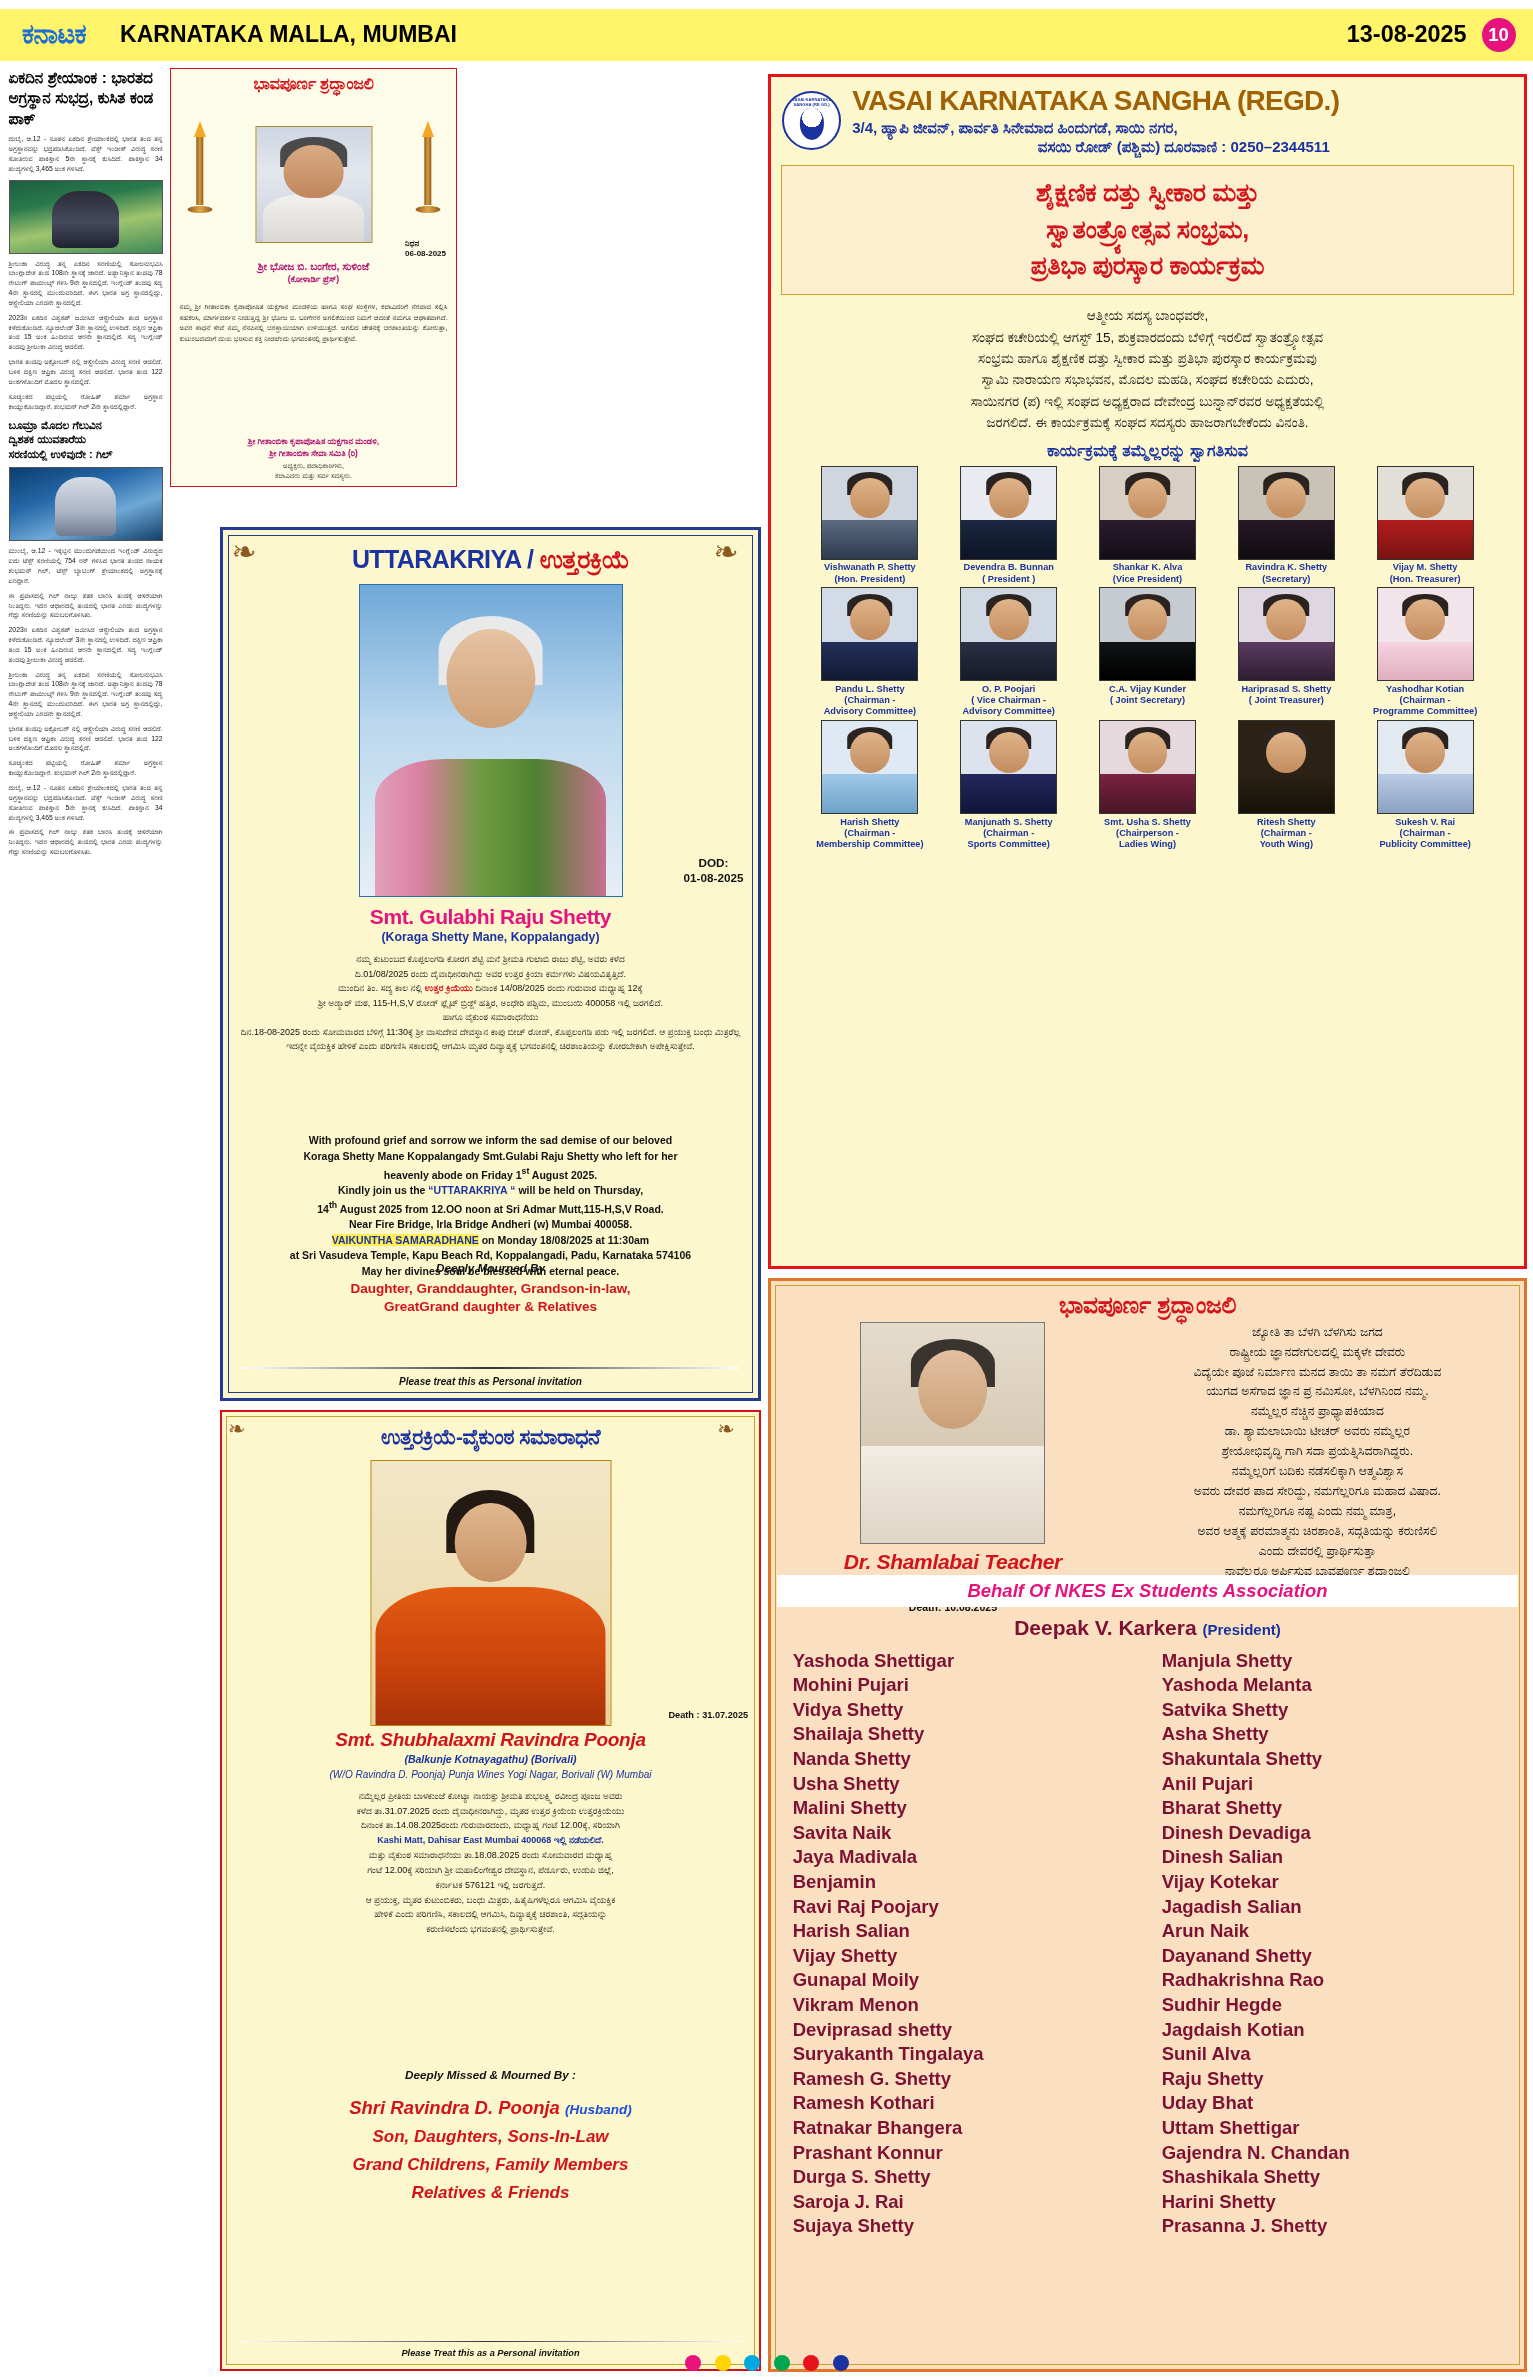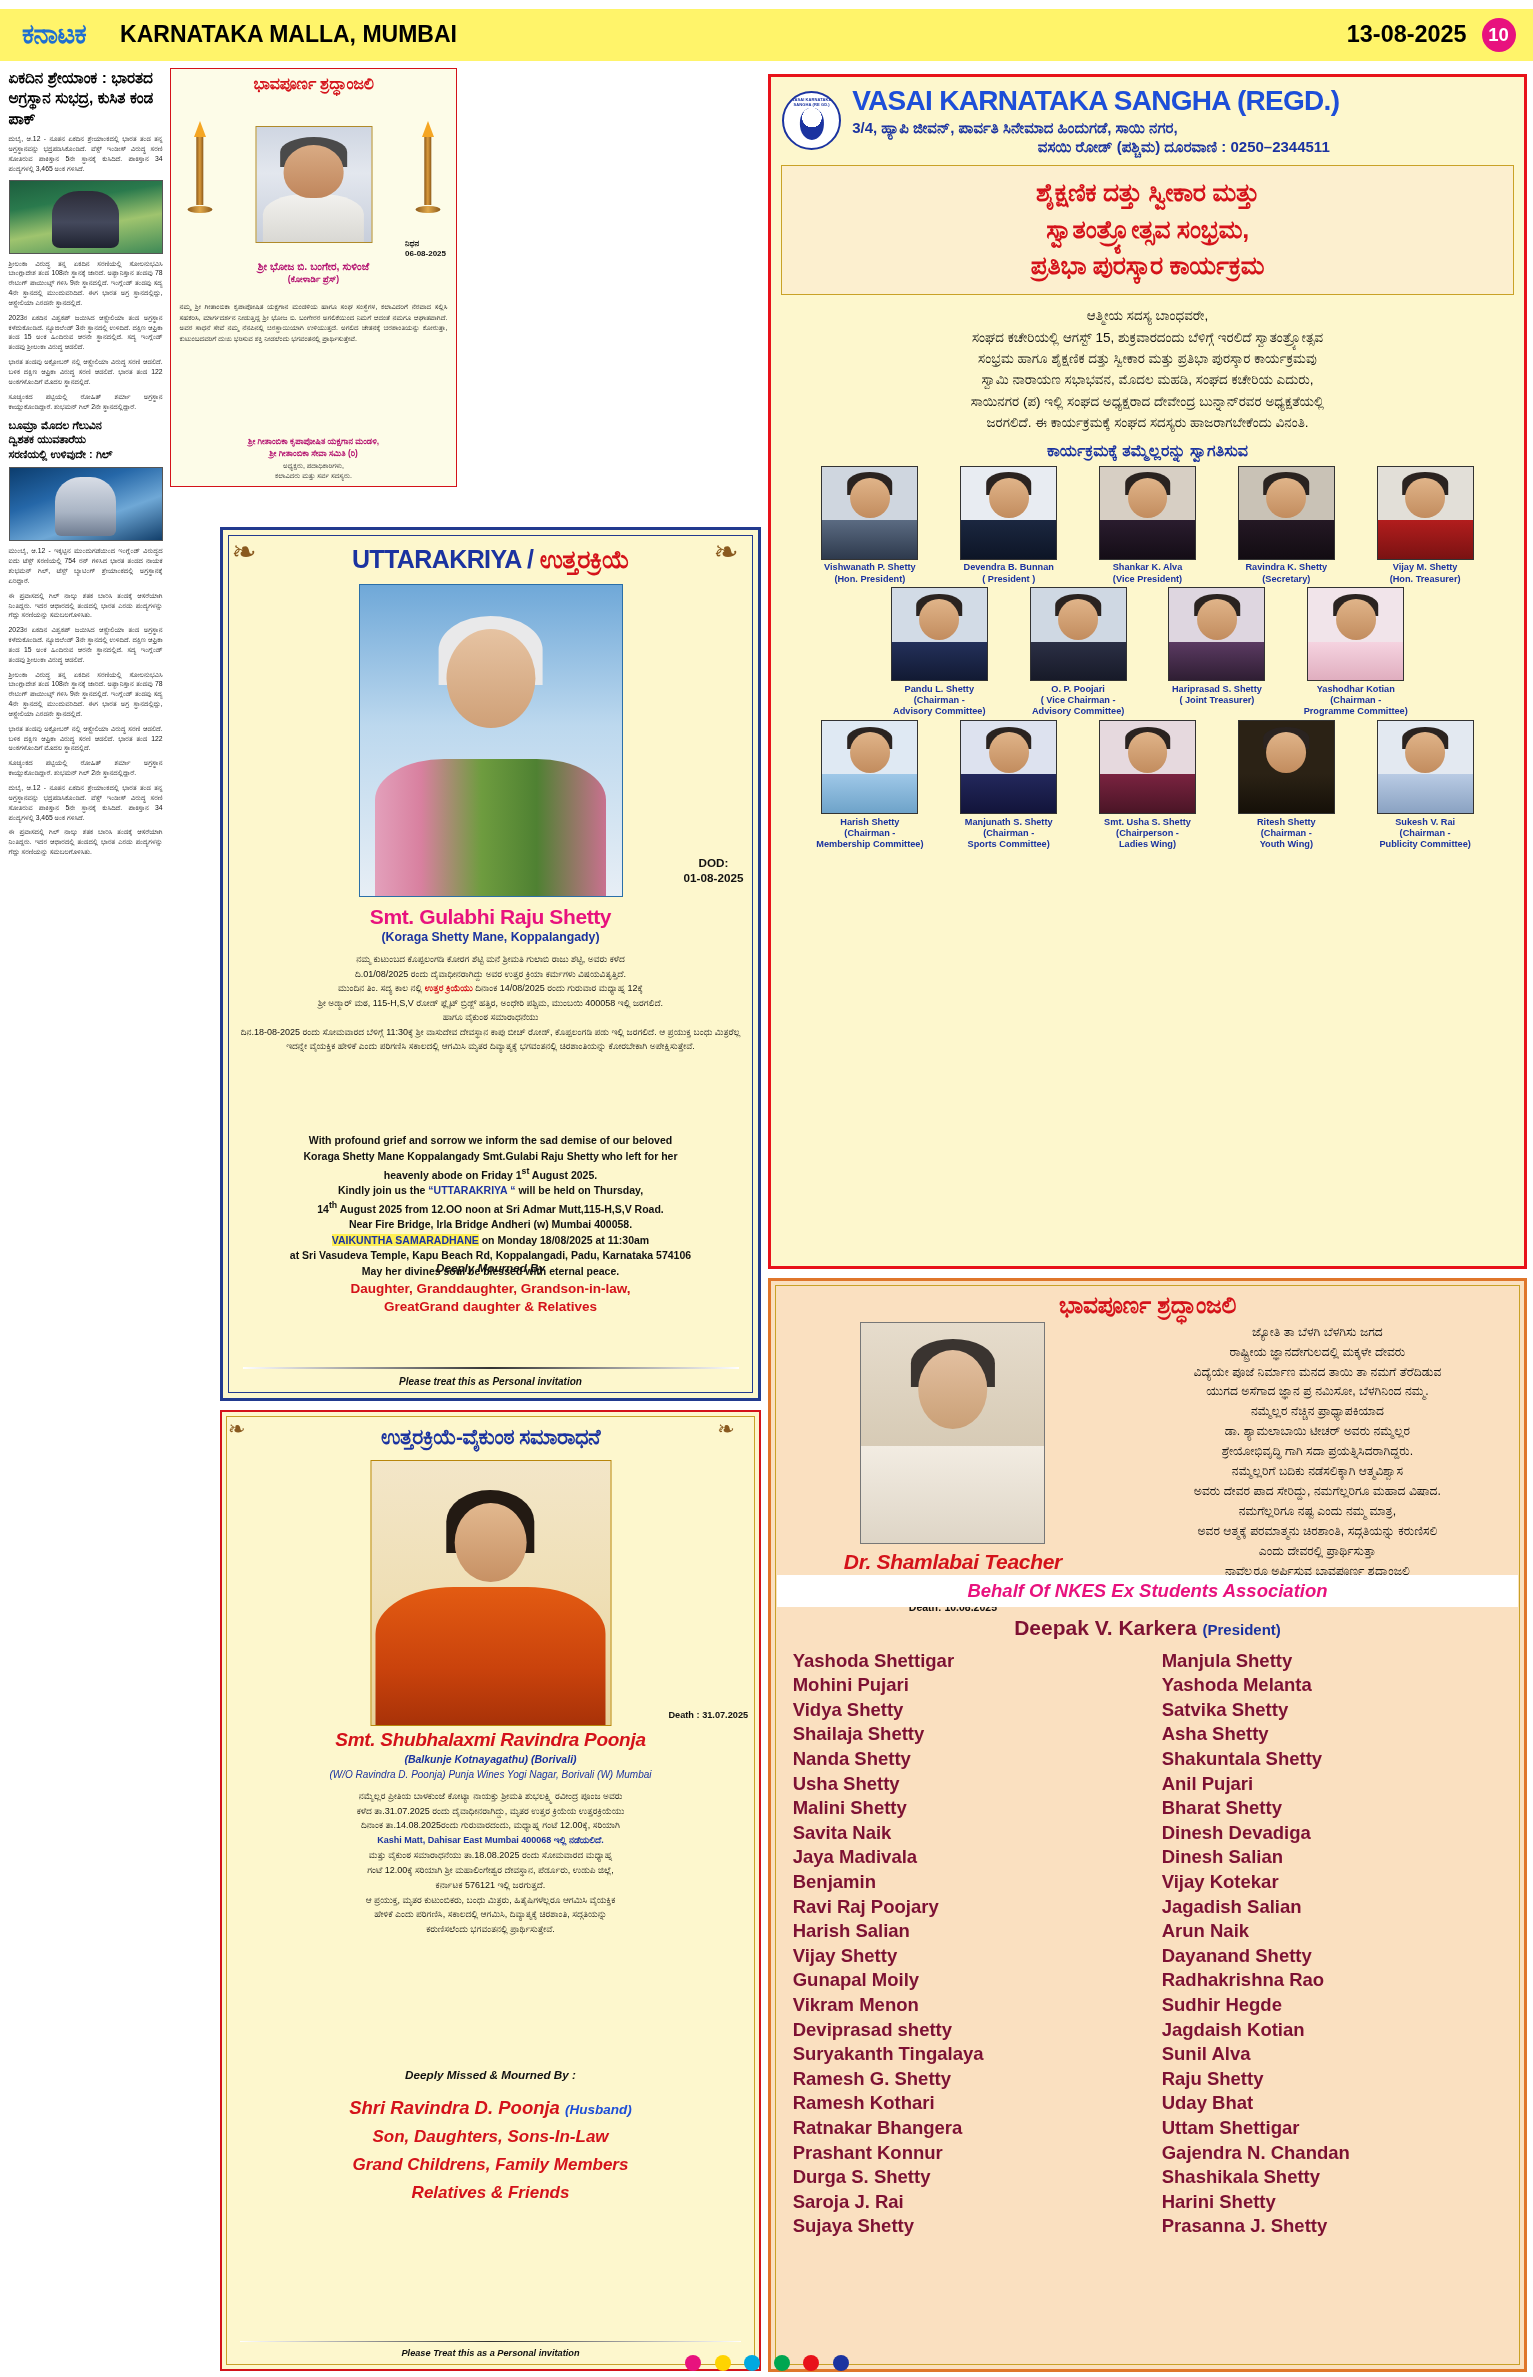--- a/index.html
+++ b/index.html
@@ -281,21 +281,21 @@
     content:""; position:absolute; left:50%; top:26%; transform:translateX(-50%);
     width:44%; height:58%; border-radius:46% 46% 50% 50%;
     background:radial-gradient(circle at 50% 30%, #fff 0 38%, #1b33a0 39% 100%);
   }
   .vk-logotext{
     position:absolute; left:0;right:0;top:3.1px; text-align:center;
     font-size:4px; font-weight:bold; color:#1b33a0; letter-spacing:0.1px;
   }
   .vk-htxt { flex:1; }
   .vk-name {
-    font-size:28px; font-weight:bold; color:#1d4ed8; letter-spacing:-0.7px; line-height:1.05;
+    font-size:28px; font-weight:bold; color:#a16207; letter-spacing:-0.7px; line-height:1.05;
   }
   .vk-addr { font-size:15px; color:#1b33a0; font-weight:bold; line-height:1.3; margin-top:2.5px; }
   .vk-addr2 { font-size:15px; color:#1b33a0; font-weight:bold; text-align:center; margin-top:1.2px;}
   .vk-banner {
     margin:8.6px 5px 0; padding:8.6px 6.2px 11px;
     border:1.8px solid #c9a227; background:#fcefcf; text-align:center;
     font-size:25px; font-weight:bold; color:#d4121a; line-height:1.45; letter-spacing:-0.3px;
   }
   .vk-body {
     margin:10px 10px 0; font-size:13.5px; line-height:1.58; color:#111; text-align:center;
@@ -663,20 +663,32 @@
         <div class="vk-cell">
           <div class="vk-photo">
             <div class="bg" style="background:#cfd8e3"></div>
             <div class="bd" style="background:linear-gradient(180deg,#2b2f45,#171a28)"></div>
             <div class="hr"></div>
             <div class="hd"></div>
           </div>
           <div class="vk-label">
             <div>O. P. Poojari</div>
             <div class="role">( Vice Chairman -<br>Advisory Committee)</div>
+          </div>
+        </div>
+        <div class="vk-cell">
+          <div class="vk-photo">
+            <div class="bg" style="background:#c6cbd2"></div>
+            <div class="bd" style="background:linear-gradient(180deg,#111315,#000)"></div>
+            <div class="hr"></div>
+            <div class="hd"></div>
+          </div>
+          <div class="vk-label">
+            <div>C.A. Vijay Kunder</div>
+            <div class="role">( Joint Secretary)</div>
           </div>
         </div>
         <div class="vk-cell">
           <div class="vk-photo">
             <div class="bg" style="background:#ded6e0"></div>
             <div class="bd" style="background:linear-gradient(180deg,#5b3a62,#2f1e33)"></div>
             <div class="hr"></div>
             <div class="hd"></div>
           </div>
           <div class="vk-label">

